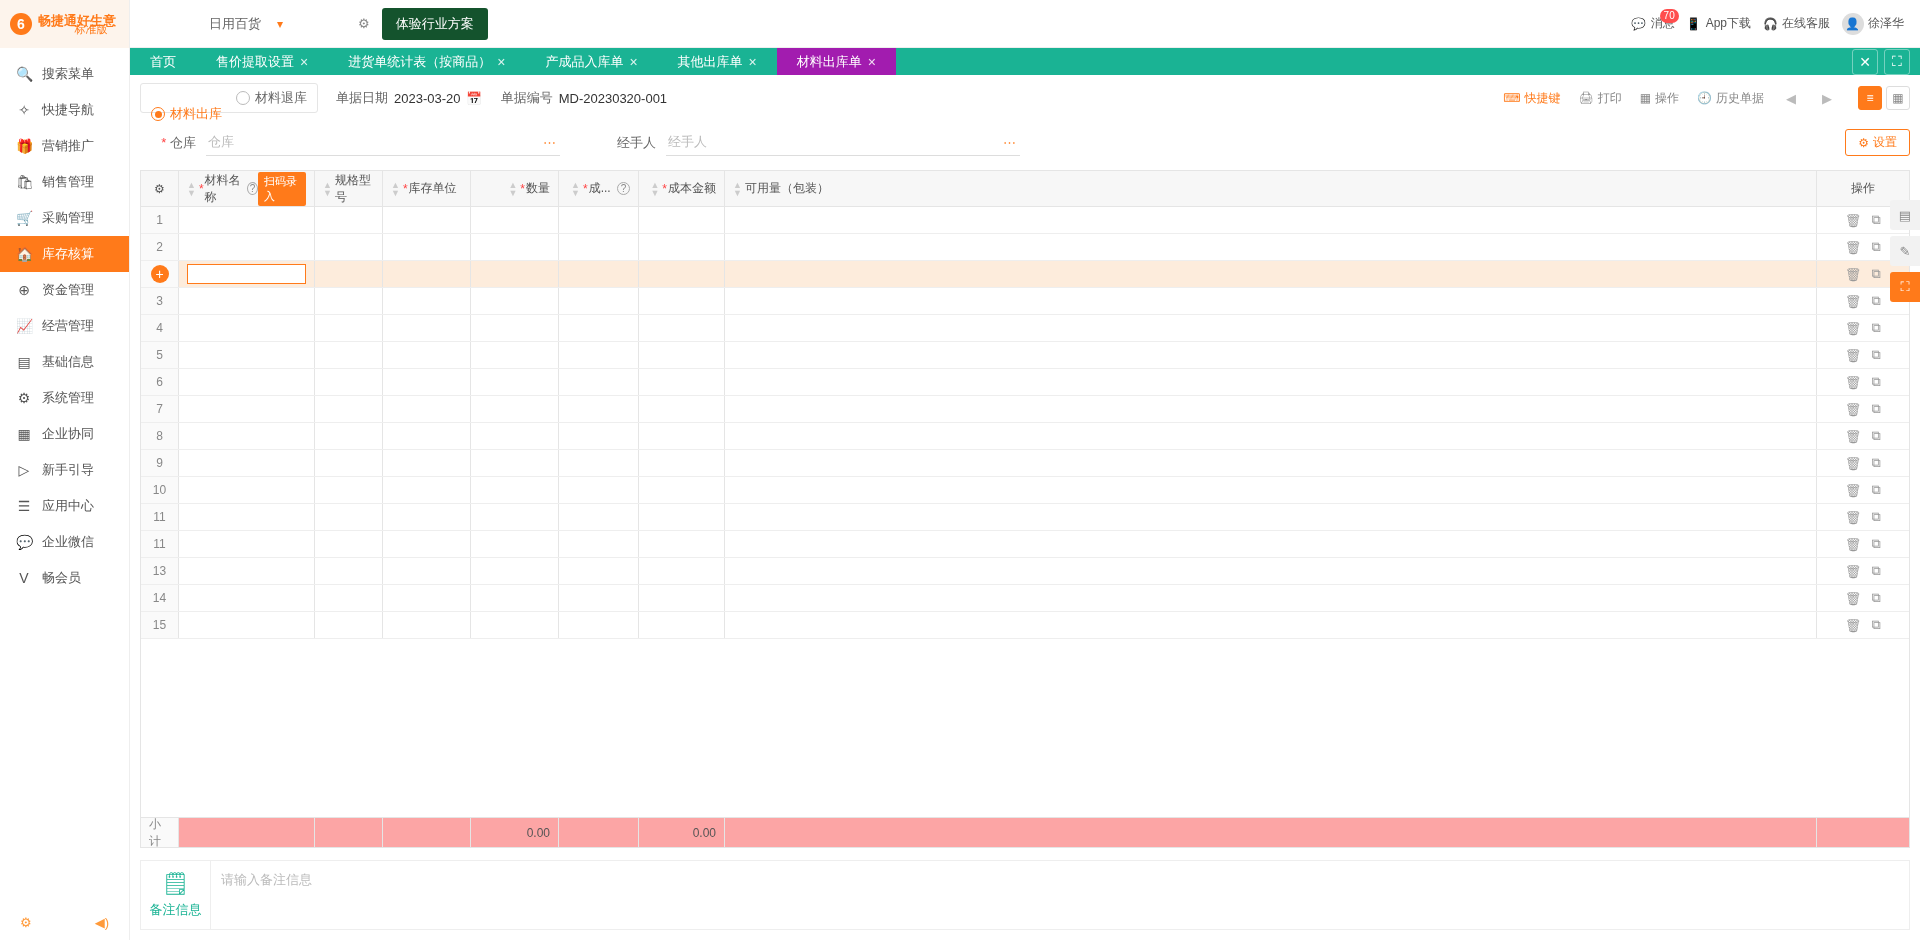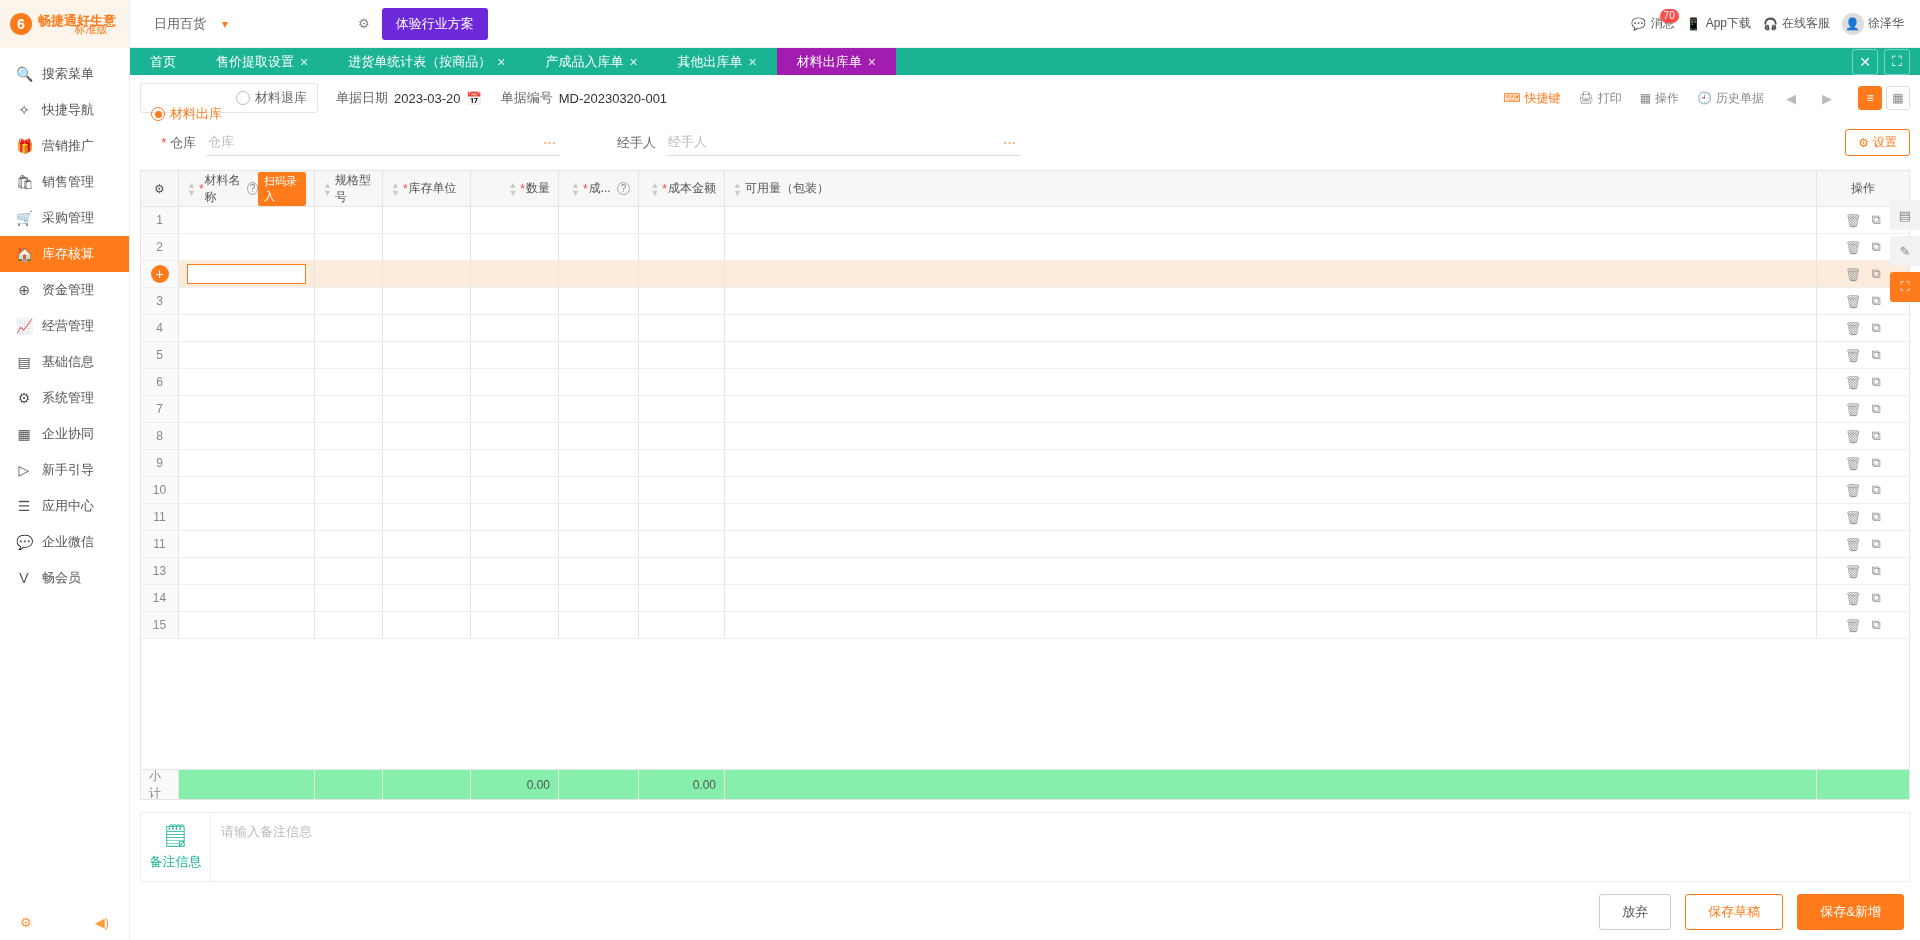--- a/index.html
+++ b/index.html
@@ -11,24 +11,24 @@
     .logo-text { font-size:13px; color:#ff7a1a; font-weight:600;}
     .logo-sub { font-size:11px; color:#ff7a1a; margin-left:28px; margin-top:-8px;}
     .logo-area-inner{display:flex;flex-direction:column;text-align:center;}
     .nav { flex:1; padding-top:8px; }
     .nav-item { height:36px; display:flex; align-items:center; gap:10px; padding:0 16px; color:#555; cursor:pointer; font-size:13px;}
     .nav-item.active { background:#ff7a1a; color:#fff; }
     .nav-item .ico { width:16px; text-align:center; font-size:14px; }
     .sidebar-footer { height:36px; display:flex; align-items:center; justify-content:space-between; padding:0 20px; color:#ff9a3a;}
     .main { flex:1; display:flex; flex-direction:column; min-width:0; }
     .top-bar { height:48px; display:flex; align-items:center; padding:0 16px; gap:12px; border-bottom:1px solid #eee; }
-    .biz-select { display:flex; align-items:center; gap:16px; padding:4px 8px; color:#666; width:200px; justify-content:flex-start;}
+    .biz-select { display:flex; align-items:center; gap:16px; padding:4px 8px; color:#666; width:200px; justify-content:center;}
     .chev-down { color:#ff7a1a; font-size:12px;}
     .gear { color:#888; cursor:pointer; }
-    .try-btn { background:#6d28d9; color:#fff; border:none; padding:7px 14px; border-radius:3px; cursor:pointer; font-size:13px;}
+    .try-btn { background:#14532d; color:#fff; border:none; padding:7px 14px; border-radius:3px; cursor:pointer; font-size:13px;}
     .top-spacer { flex:1; }
     .top-action { display:flex; align-items:center; gap:4px; color:#555; cursor:pointer; font-size:12px; position:relative;}
     .badge { position:absolute; top:-6px; right:-4px; background:#ff4d4d; color:#fff; border-radius:8px; font-size:10px; padding:0 4px; line-height:14px;}
     .avatar { width:22px; height:22px; border-radius:50%; background:#ddd; display:inline-flex; align-items:center; justify-content:center; color:#999; font-size:12px;}
     .tab-bar { height:27px; background:#1ab394; display:flex; align-items:stretch; }
     .tab { display:flex; align-items:center; gap:6px; padding:0 20px; color:#fff; font-size:13px; cursor:pointer; position:relative;}
     .tab.active { background:#a21caf; }
     .tab .close { font-size:14px; opacity:.85;}
     .tab-bar-spacer { flex:1; }
     .tab-bar-right { display:flex; align-items:center; gap:6px; padding:0 10px;}
@@ -84,21 +84,21 @@
     .td.cell-spec{width:68px;}
     .td.cell-unit{width:88px;}
     .td.cell-qty{width:88px;justify-content:flex-end;}
     .td.cell-cost{width:80px;justify-content:flex-end;}
     .td.cell-amt{width:86px;justify-content:flex-end;}
     .td.cell-avail{flex:1;}
     .td.cell-op{width:92px;justify-content:center;gap:10px;color:#888;}
     .add-btn{ width:18px; height:18px; border-radius:50%; background:#ff7a1a; color:#fff; display:flex; align-items:center; justify-content:center; font-size:14px; cursor:pointer;}
     .cell-input { width:100%; height:20px; border:1px solid #ff7a1a; background:#fff; outline:none; padding:0 4px;}
     .ico-btn{cursor:pointer;font-size:13px;color:#999;}
-    .tfoot { display:flex; background:#86efac; border-top:1px solid #e5e5e5; height:30px;}
+    .tfoot { display:flex; background:#fca5a5; border-top:1px solid #e5e5e5; height:30px;}
     .remark-box { margin-top:12px; border:1px solid #eee; display:flex; min-height:70px;}
     .remark-side { width:70px; display:flex; flex-direction:column; align-items:center; justify-content:center; gap:4px; border-right:1px solid #eee; color:#1ab394;}
     .remark-side .ri { font-size:22px;}
     .remark-input { flex:1; padding:10px; color:#bbb; }
     .footer-bar { display:flex; justify-content:flex-end; gap:14px; padding:12px 6px 0;}
     .btn { padding:8px 22px; border-radius:3px; font-size:13px; cursor:pointer;}
     .btn-default { background:#fff; border:1px solid #ccc; color:#555;}
     .btn-outline { background:#fff; border:1px solid #ff7a1a; color:#ff7a1a;}
     .btn-primary { background:#ff7a1a; border:1px solid #ff7a1a; color:#fff;}
     .right-dock { position:absolute; right:0; top:200px; display:flex; flex-direction:column; gap:6px;}
@@ -598,25 +598,20 @@
       </div>
 
       <div class="remark-box">
         <div class="remark-side">
           <span class="ri">🗒</span>
           <span>备注信息</span>
         </div>
         <div class="remark-input">请输入备注信息</div>
       </div>
 
-      <div class="footer-bar">
-        <button class="btn btn-default">放弃</button>
-        <button class="btn btn-outline">保存草稿</button>
-        <button class="btn btn-primary">保存&amp;新增</button>
-      </div>
     </div>
   </div>
 
   <div class="right-dock">
     <div class="dock-item">▤</div>
     <div class="dock-item">✎</div>
     <div class="dock-item active">⛶</div>
   </div>
 </div>
 

